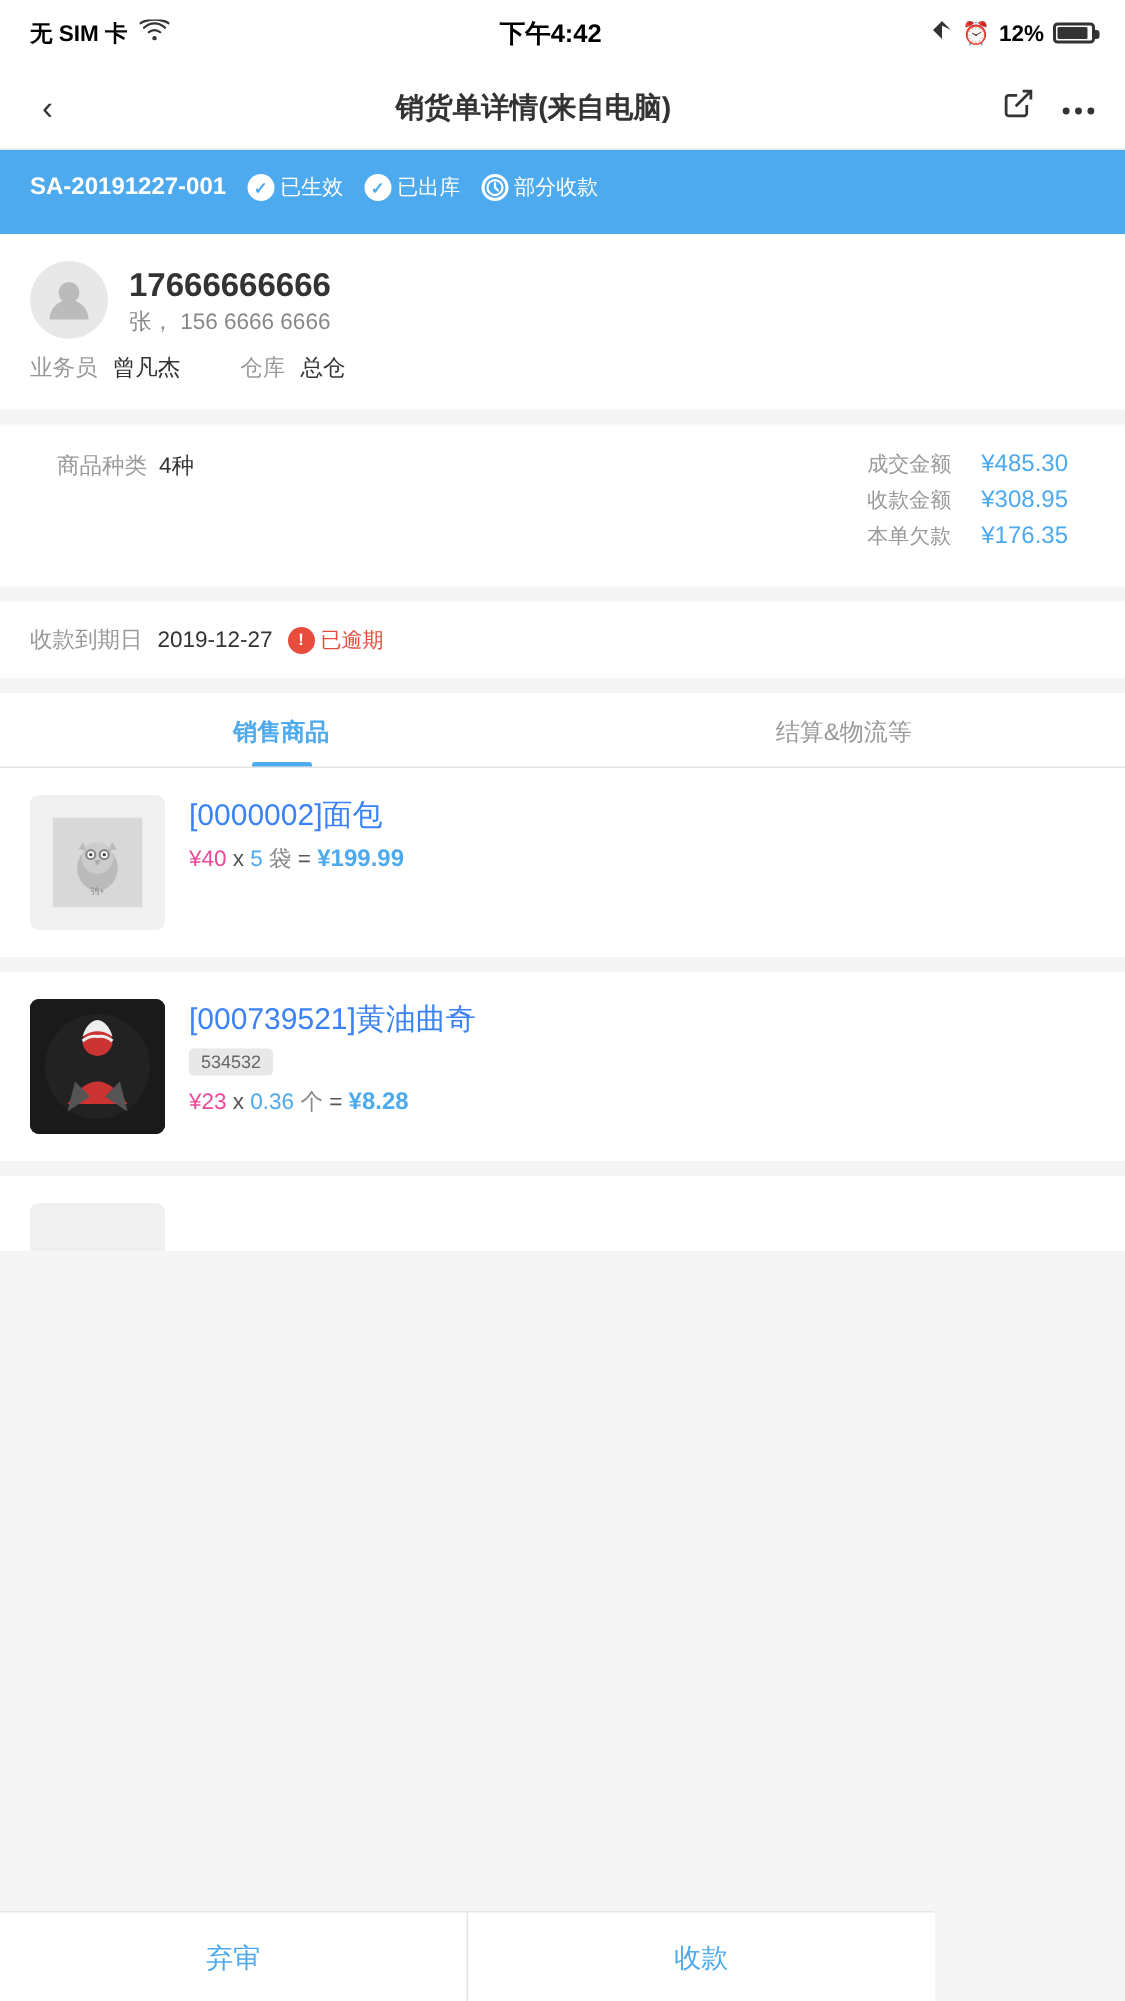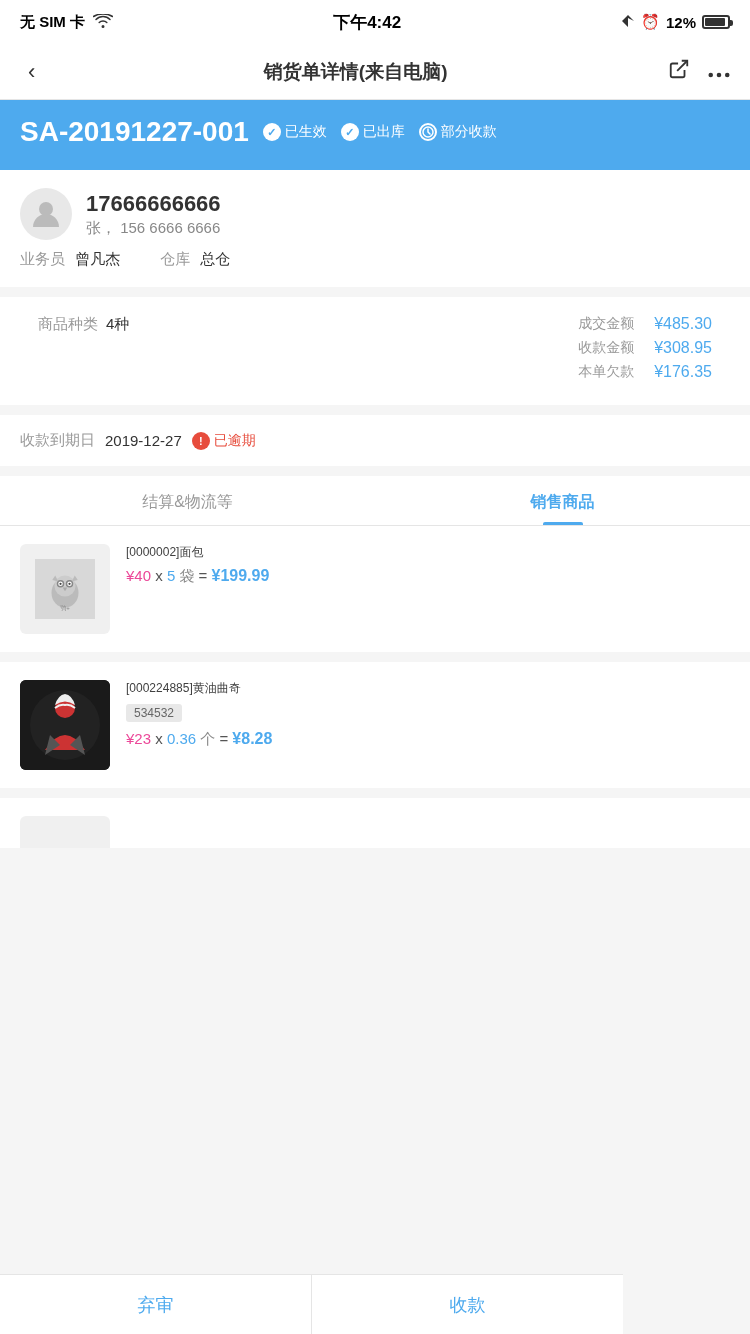--- a/index.html
+++ b/index.html
@@ -88,21 +88,21 @@
       background: #4eaaee;
       padding: 16px 20px 14px;
     }
     .order-id-row {
       display: flex;
       align-items: center;
       gap: 14px;
       margin-bottom: 8px;
     }
     .order-id {
-      font-size: 28px;
+      font-size: 16px;
       font-weight: 700;
       color: #fff;
     }
     .badge {
       display: flex;
       align-items: center;
       gap: 4px;
       color: #fff;
       font-size: 14px;
     }
@@ -283,22 +283,22 @@
       background: #f0f0f0;
       border-radius: 6px;
       flex-shrink: 0;
       display: flex;
       align-items: center;
       justify-content: center;
       overflow: hidden;
     }
     .product-info { flex: 1; }
     .product-name {
-      font-size: 12px;
-      color: #404040;
+      font-size: 20px;
+      color: #3b82f6;
       font-weight: 500;
       margin-bottom: 6px;
     }
     .product-sku {
       display: inline-block;
       background: #e8e8e8;
       color: #666;
       font-size: 12px;
       padding: 2px 8px;
       border-radius: 3px;
@@ -487,25 +487,25 @@
   <span class="due-label">收款到期日</span>
   <span class="due-date">2019-12-27</span>
   <span class="overdue-badge">
     <span class="overdue-icon">!</span>
     <span>已逾期</span>
   </span>
 </div>
 
 <div class="tabs-section">
   <div class="tabs-row">
+    <div class="tab active">
+      <span>销售商品</span>
+    </div>
     <div class="tab inactive">
       <span>结算&amp;物流等</span>
-    </div>
-    <div class="tab active">
-      <span>销售商品</span>
     </div>
   </div>
 </div>
 
 <div class="products-section">
 
   <div class="product-item">
     <div class="product-thumb">
 
       <svg class="owl-svg" viewBox="0 0 80 80" fill="none">
@@ -556,21 +556,21 @@
         <path d="M25 70 Q45 40 65 70" fill="#cc3333"></path>
         <path d="M30 55 L25 75 L40 65Z" fill="#555"></path>
         <path d="M60 55 L65 75 L50 65Z" fill="#555"></path>
 
         <path d="M35 25 Q45 18 55 25 Q52 15 45 14 Q38 15 35 25Z" fill="#eee"></path>
         <path d="M35 28 Q40 24 45 25 Q50 24 55 28" stroke="#eee" stroke-width="2" fill="none"></path>
       </svg>
     </div>
     <div class="product-info">
       <div class="product-name">
-        <span>[000224885]</span><span>黄油曲奇</span>
+        <span>[000739521]</span><span>黄油曲奇</span>
       </div>
       <div class="product-sku">534532</div>
       <div class="product-price-row">
         <span class="price-num">¥23</span>
         <span> x </span>
         <span class="price-qty">0.36</span>
         <span class="price-unit">个</span>
         <span> = </span>
         <span class="price-total">¥8.28</span>
       </div>

